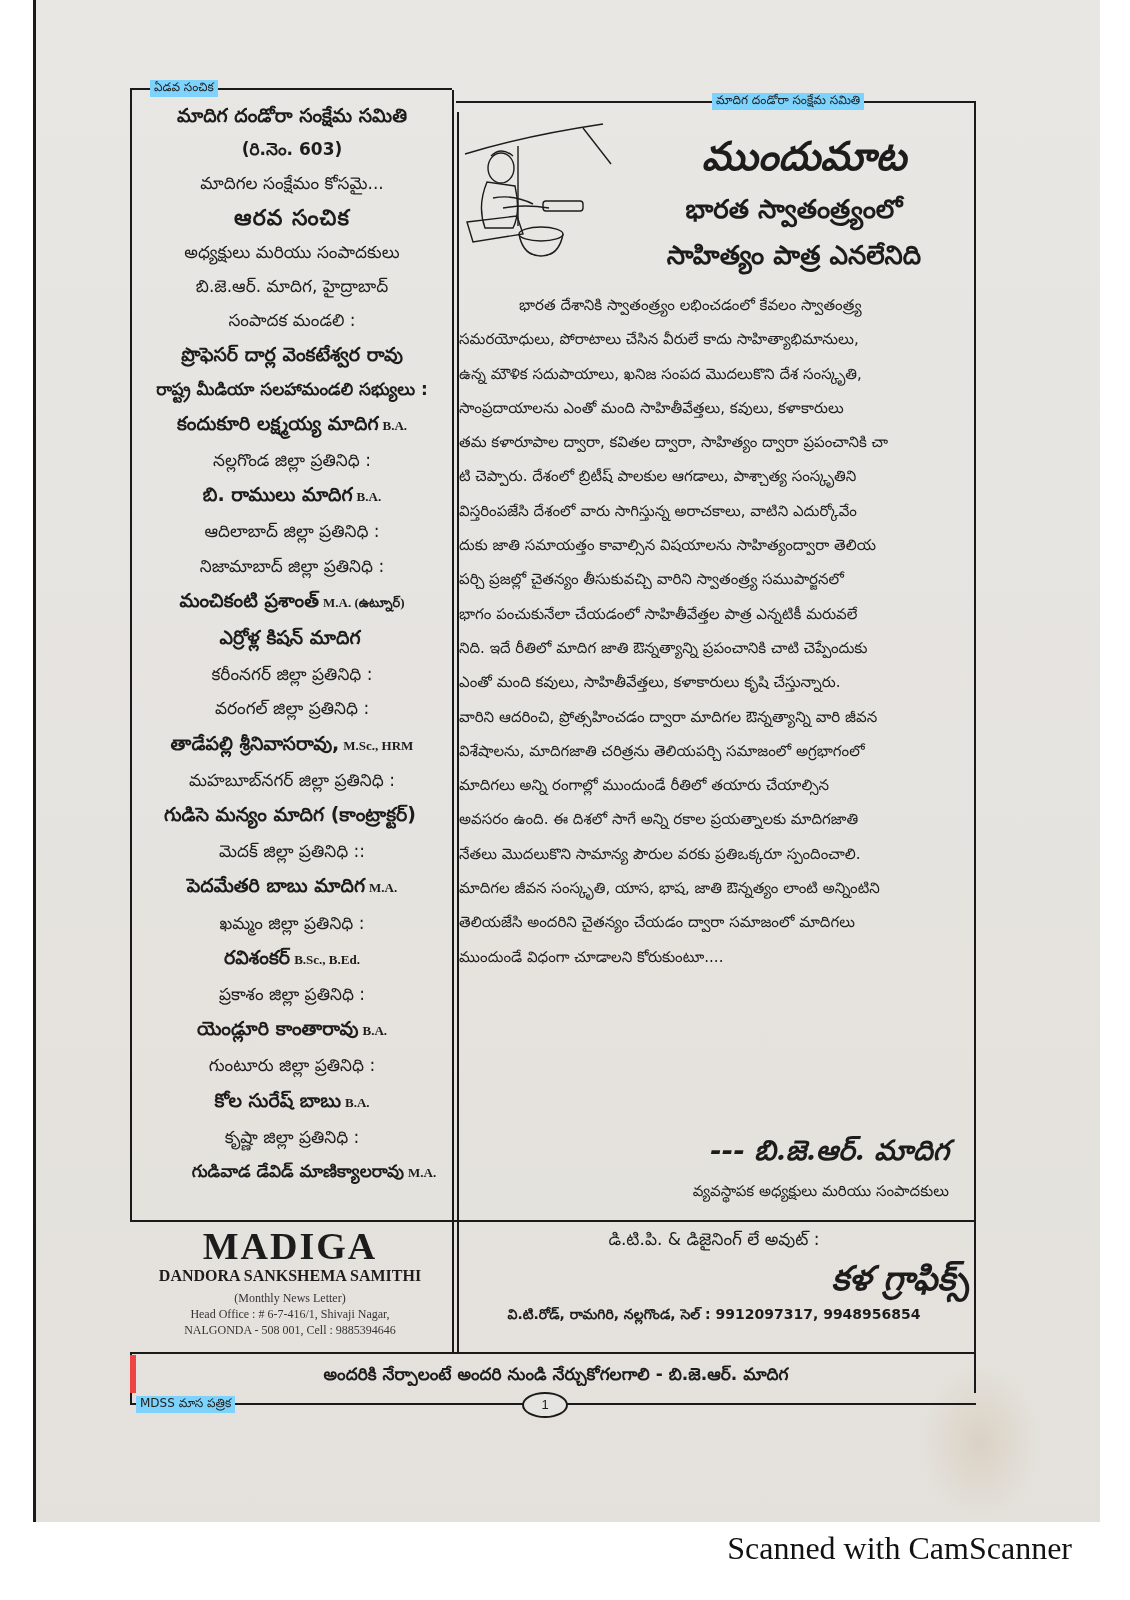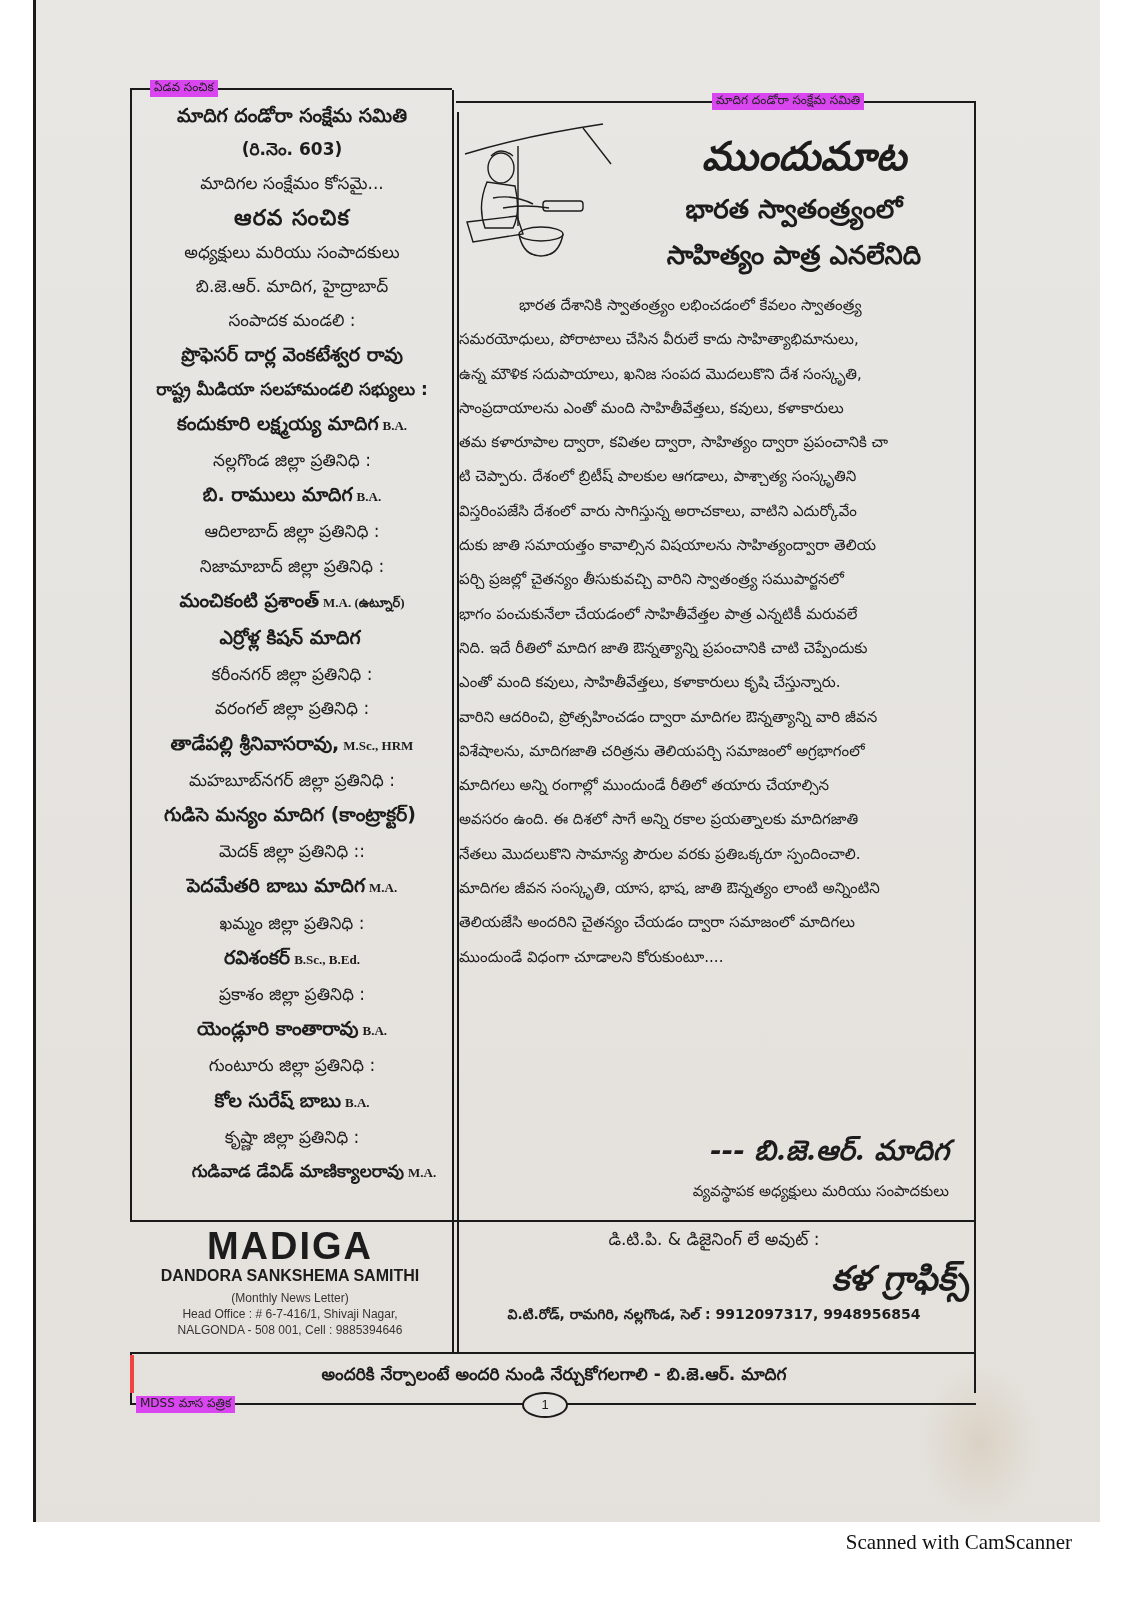--- a/index.html
+++ b/index.html
@@ -4,36 +4,36 @@
 <style>
   html, body { margin:0; padding:0; }
   body { width:1130px; height:1600px; background:#ffffff; position:relative; overflow:hidden;
          font-family:"DejaVu Sans", sans-serif; color:#1c1c1c; }
   .paper { position:absolute; left:33px; top:0; width:1064px; height:1522px;
            background:linear-gradient(180deg,#e9e7e3 0%,#e6e4e0 40%,#e4e1dc 100%);
            border-left:3px solid #1a1a1a; }
   .paper-stain { position:absolute; right:60px; bottom:0; width:120px; height:160px;
            background:radial-gradient(ellipse at center, rgba(200,180,150,0.35), rgba(0,0,0,0) 70%); }
   .scan-mark { position:absolute; right:58px; top:1530px; font-family:"Liberation Serif", serif;
-           font-size:21px; color:#111; }
+           font-size:32px; color:#111; }
 
-  .run-label { position:absolute; font-size:12px; color:#222; background:#d946ef; padding:0 4px; }
+  .run-label { position:absolute; font-size:12px; color:#222; background:#7dd3fc; padding:0 4px; }
   .rule { position:absolute; background:#1a1a1a; }
 
   
   .left-col { position:absolute; left:130px; top:90px; width:320px; height:1130px; border-left:2px solid #1a1a1a; }
   .left-col .line { text-align:center; white-space:nowrap; line-height:34.2px; }
   .l-title { font-size:19px; font-weight:bold; }
   .l-text { font-size:17px; }
   .l-bold { font-size:19px; font-weight:bold; }
   .l-big { font-size:22px; font-weight:bold; letter-spacing:1px; }
   .deg { font-family:"Liberation Serif", serif; font-size:13px; font-weight:bold; margin-left:4px; }
 
   .madiga-box { position:absolute; left:130px; top:1222px; width:320px; height:128px; text-align:center;
-           font-family:Liberation Sans, sans-serif; }
+           font-family:Liberation Serif, serif; }
   .madiga-title { font-size:38px; font-weight:bold; letter-spacing:2px; line-height:40px; margin-top:4px; }
   .madiga-sub { font-size:16px; font-weight:bold; line-height:20px; }
   .madiga-small { font-size:12px; line-height:16px; color:#333; }
 
   
   .right-col { position:absolute; left:459px; top:112px; width:510px; }
   .illus { position:absolute; left:4px; top:4px; width:150px; height:145px; }
   .hd-title { position:absolute; left:185px; top:20px; width:320px; text-align:center; font-size:40px;
            font-weight:bold; font-style:italic; font-family:"DejaVu Serif", serif; }
   .hd-sub1 { position:absolute; left:165px; top:82px; width:340px; text-align:center; font-size:26px; font-weight:bold; }
@@ -44,21 +44,21 @@
   .signature { position:absolute; right:20px; top:1022px; font-size:28px; font-weight:bold; font-style:italic;
            font-family:"DejaVu Serif", serif; }
   .sig-role { position:absolute; right:20px; top:1070px; font-size:15px; }
 
   .credit-box { position:absolute; left:459px; top:1222px; width:510px; height:128px; text-align:center; }
   .credit-label { font-size:17px; line-height:30px; margin-top:2px; }
   .credit-name { font-size:34px; font-weight:bold; font-style:italic; font-family:"DejaVu Serif", serif; line-height:48px;text-align:right; }
   .credit-addr { font-size:14px; font-weight:bold; line-height:24px; }
 
   .motto-box { position:absolute; left:130px; top:1355px; width:840px; height:38px; text-align:center;
-           font-size:17px; font-weight:bold; line-height:38px; border-left:4px solid #ef4444; }
+           font-size:17px; font-weight:bold; line-height:38px; border-left:6px solid #ef4444; }
   .page-num { position:absolute; left:522px; top:1392px; width:42px; height:22px; border:2px solid #1a1a1a;
            border-radius:50%; background:#e6e4e0; text-align:center; font-size:13px; line-height:22px;
            font-family:"Liberation Sans", sans-serif; }
 </style>
 </head>
 <body>
 
 <div class="paper">
   <div class="paper-stain"></div>
 </div>

